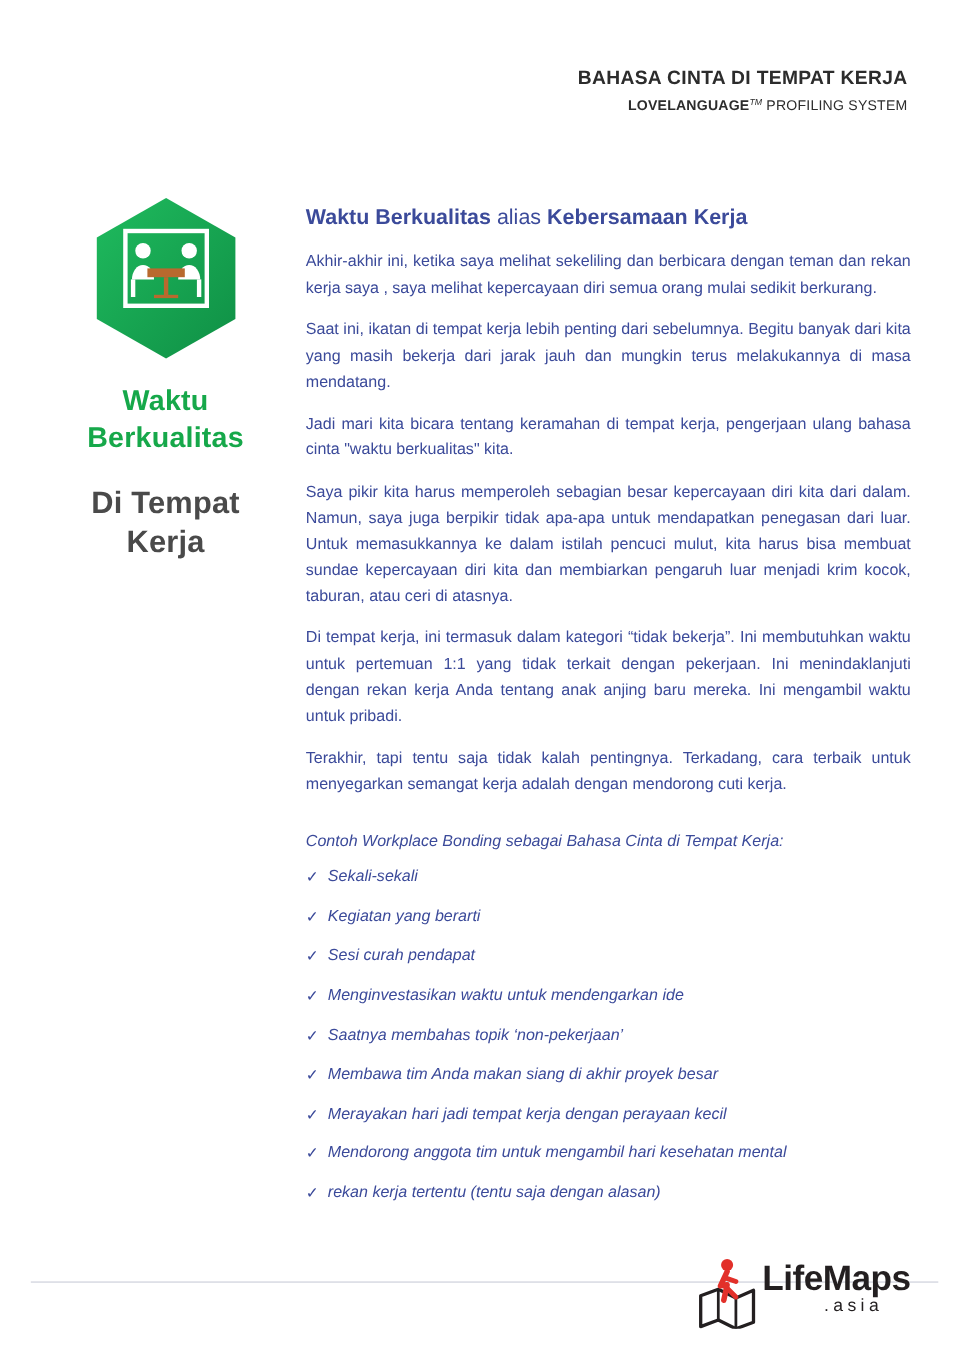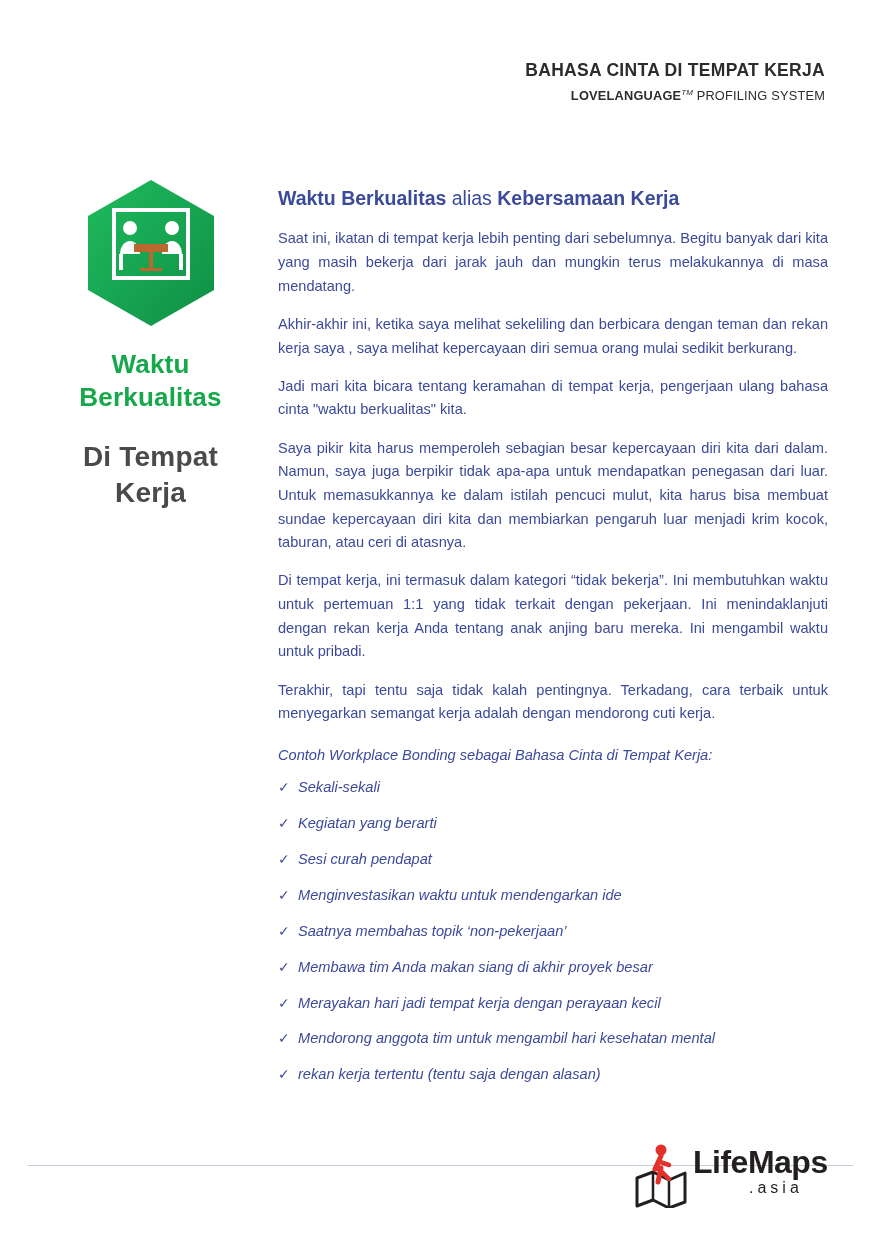--- a/index.html
+++ b/index.html
@@ -109,21 +109,21 @@
     color: #3b4a9a;
     text-align: justify;
     margin-bottom: 14px;
   }
 
   .example-lead {
     font-size: 14.6px;
     line-height: 1.6;
     color: #3b4a9a;
     font-style: italic;
-    margin-top: 18px;
+    margin-top: 28px;
     margin-bottom: 10px;
   }
 
   .check-list {
     list-style: none;
     margin: 0;
     padding: 0;
   }
   .check-item {
     display: flex;
@@ -218,22 +218,22 @@
 Berkualitas</div>
     <div class="left-sub" style="white-space:pre-line;">Di Tempat
 Kerja</div>
   </div>
 
   <div class="right-col">
     <div class="article-title">
       <span>Waktu Berkualitas </span><span class="ital">alias</span><span> Kebersamaan Kerja</span>
     </div>
 
+    <p class="para">Akhir-akhir ini, ketika saya melihat sekeliling dan berbicara dengan teman dan rekan kerja saya , saya melihat kepercayaan diri semua orang mulai sedikit berkurang.</p>
     <p class="para">Saat ini, ikatan di tempat kerja lebih penting dari sebelumnya. Begitu banyak dari kita yang masih bekerja dari jarak jauh dan mungkin terus melakukannya di masa mendatang.</p>
-    <p class="para">Akhir-akhir ini, ketika saya melihat sekeliling dan berbicara dengan teman dan rekan kerja saya , saya melihat kepercayaan diri semua orang mulai sedikit berkurang.</p>
     <p class="para">Jadi mari kita bicara tentang keramahan di tempat kerja, pengerjaan ulang bahasa cinta "waktu berkualitas" kita.</p>
     <p class="para">Saya pikir kita harus memperoleh sebagian besar kepercayaan diri kita dari dalam. Namun, saya juga berpikir tidak apa-apa untuk mendapatkan penegasan dari luar. Untuk memasukkannya ke dalam istilah pencuci mulut, kita harus bisa membuat sundae kepercayaan diri kita dan membiarkan pengaruh luar menjadi krim kocok, taburan, atau ceri di atasnya.</p>
     <p class="para">Di tempat kerja, ini termasuk dalam kategori “tidak bekerja”. Ini membutuhkan waktu untuk pertemuan 1:1 yang tidak terkait dengan pekerjaan. Ini menindaklanjuti dengan rekan kerja Anda tentang anak anjing baru mereka. Ini mengambil waktu untuk pribadi.</p>
     <p class="para">Terakhir, tapi tentu saja tidak kalah pentingnya. Terkadang, cara terbaik untuk menyegarkan semangat kerja adalah dengan mendorong cuti kerja.</p>
 
     <div class="example-lead">Contoh Workplace Bonding sebagai Bahasa Cinta di Tempat Kerja:</div>
 
     <ul class="check-list">
       <li class="check-item">
         <span class="check-mark">✓</span>

